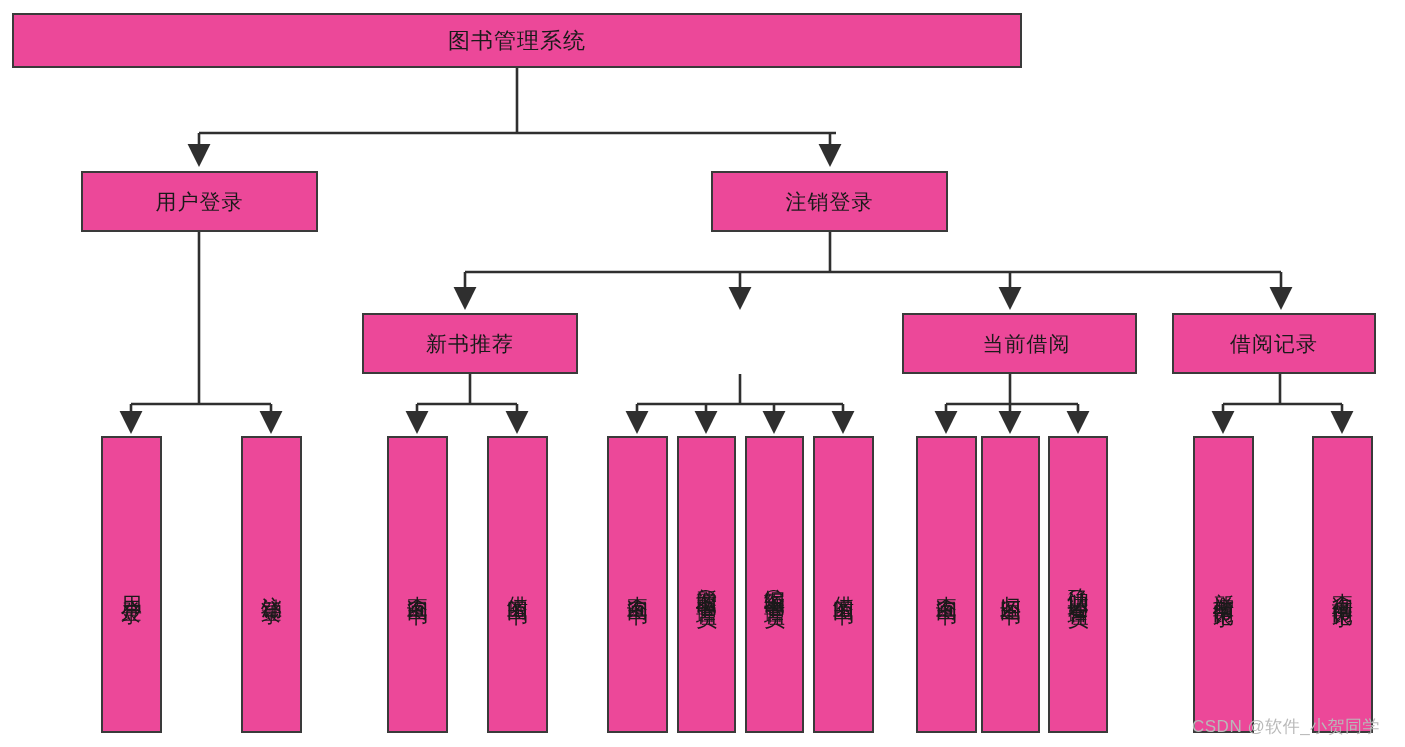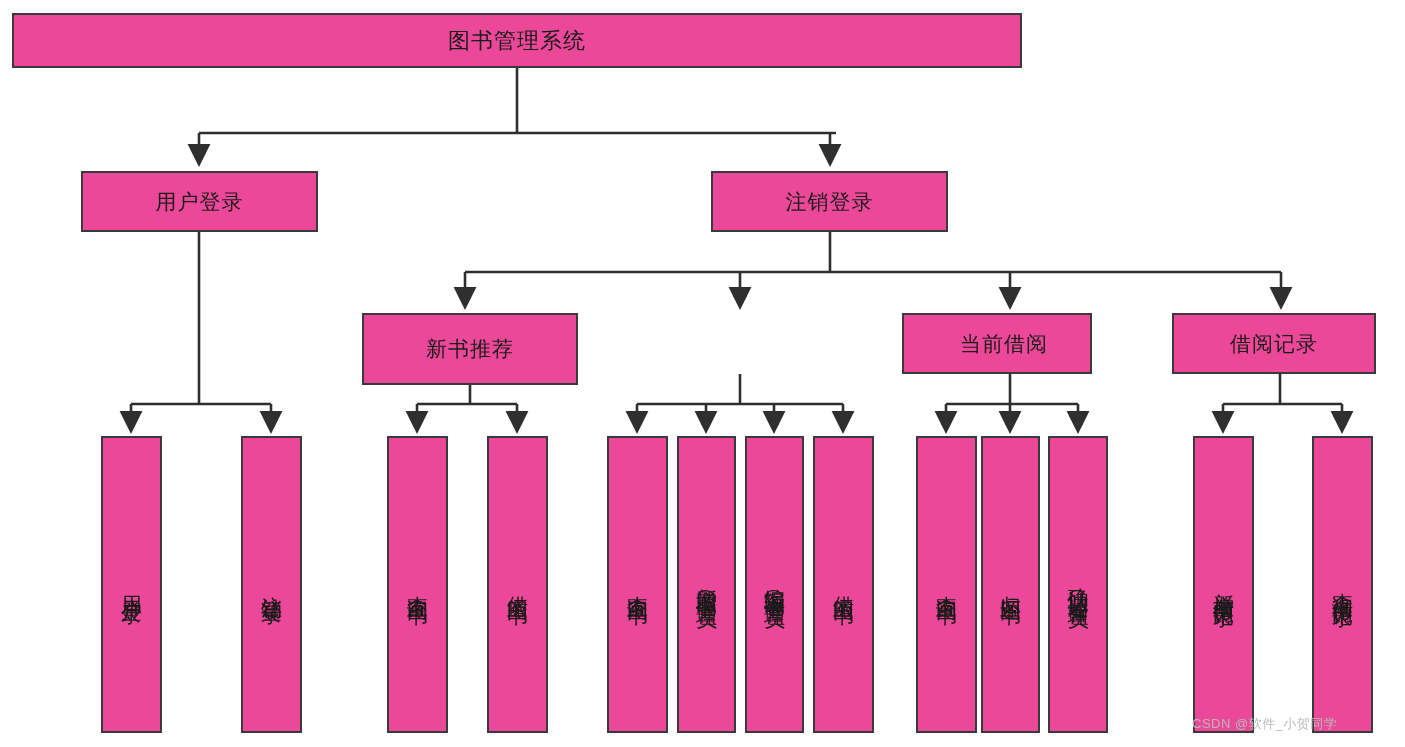--- a/index.html
+++ b/index.html
@@ -5,21 +5,21 @@
   html,body{margin:0;padding:0;background:#ffffff;}
   body{font-family:"Liberation Sans","DejaVu Sans",sans-serif;}
   #canvas{position:relative;width:1405px;height:747px;background:#ffffff;overflow:hidden;}
   svg.edges{position:absolute;left:0;top:0;width:1405px;height:747px;pointer-events:none;}
   .node{position:absolute;box-sizing:border-box;border:2px solid #3a3a3a;background:#ec4899;
         display:flex;align-items:center;justify-content:center;color:#1a1a1a;text-align:center;}
   .node.h{font-size:21px;letter-spacing:1px;}
   .node.h.big{font-size:22px;}
   .node.v{writing-mode:vertical-rl;text-orientation:upright;font-size:21px;
           letter-spacing:3px;line-height:1.05;padding:10px 0;}
-  .wm{position:absolute;color:#b9b9b9;font-size:13px;letter-spacing:0.5px;white-space:nowrap;}
+  .wm{position:absolute;color:#b9b9b9;font-size:17px;letter-spacing:0.5px;white-space:nowrap;}
 </style>
 </head>
 <body>
 
 <div id="canvas">
 
   <svg class="edges" viewBox="0 0 1405 747">
     <defs>
       <marker id="arrow" viewBox="0 0 12 12" refX="10" refY="6" markerWidth="9" markerHeight="9" orient="auto-start-reverse">
         <path d="M 0 0 L 12 6 L 0 12 z" fill="#2f2f2f"></path>
@@ -67,22 +67,22 @@
       <path d="M 1223 404 L 1223 430" marker-end="url(#arrow)"></path>
       <path d="M 1342 404 L 1342 430" marker-end="url(#arrow)"></path>
     </g>
   </svg>
 
   <div class="node h big" style="left:12px;top:13px;width:1010px;height:55px;">图书管理系统</div>
 
   <div class="node h" style="left:81px;top:171px;width:237px;height:61px;">用户登录</div>
   <div class="node h" style="left:711px;top:171px;width:237px;height:61px;">注销登录</div>
 
-  <div class="node h" style="left:362px;top:313px;width:216px;height:72px;">新书推荐</div>
-  <div class="node h" style="left:902px;top:313px;width:190px;height:61px;padding-left:14px;">当前借阅</div>
+  <div class="node h" style="left:362px;top:313px;width:216px;height:61px;">新书推荐</div>
+  <div class="node h" style="left:902px;top:313px;width:235px;height:61px;padding-left:14px;">当前借阅</div>
   <div class="node h" style="left:1172px;top:313px;width:204px;height:61px;">借阅记录</div>
 
   <div class="node v" style="left:101px;top:436px;width:61px;height:297px;">用户登录</div>
   <div class="node v" style="left:241px;top:436px;width:61px;height:297px;">注销登录</div>
 
   <div class="node v" style="left:387px;top:436px;width:61px;height:297px;">查询图书</div>
   <div class="node v" style="left:487px;top:436px;width:61px;height:297px;">借阅图书</div>
 
   <div class="node v" style="left:607px;top:436px;width:61px;height:297px;">查询图书</div>
   <div class="node v" style="left:677px;top:436px;width:59px;height:297px;">新增图书（管理员）</div>

